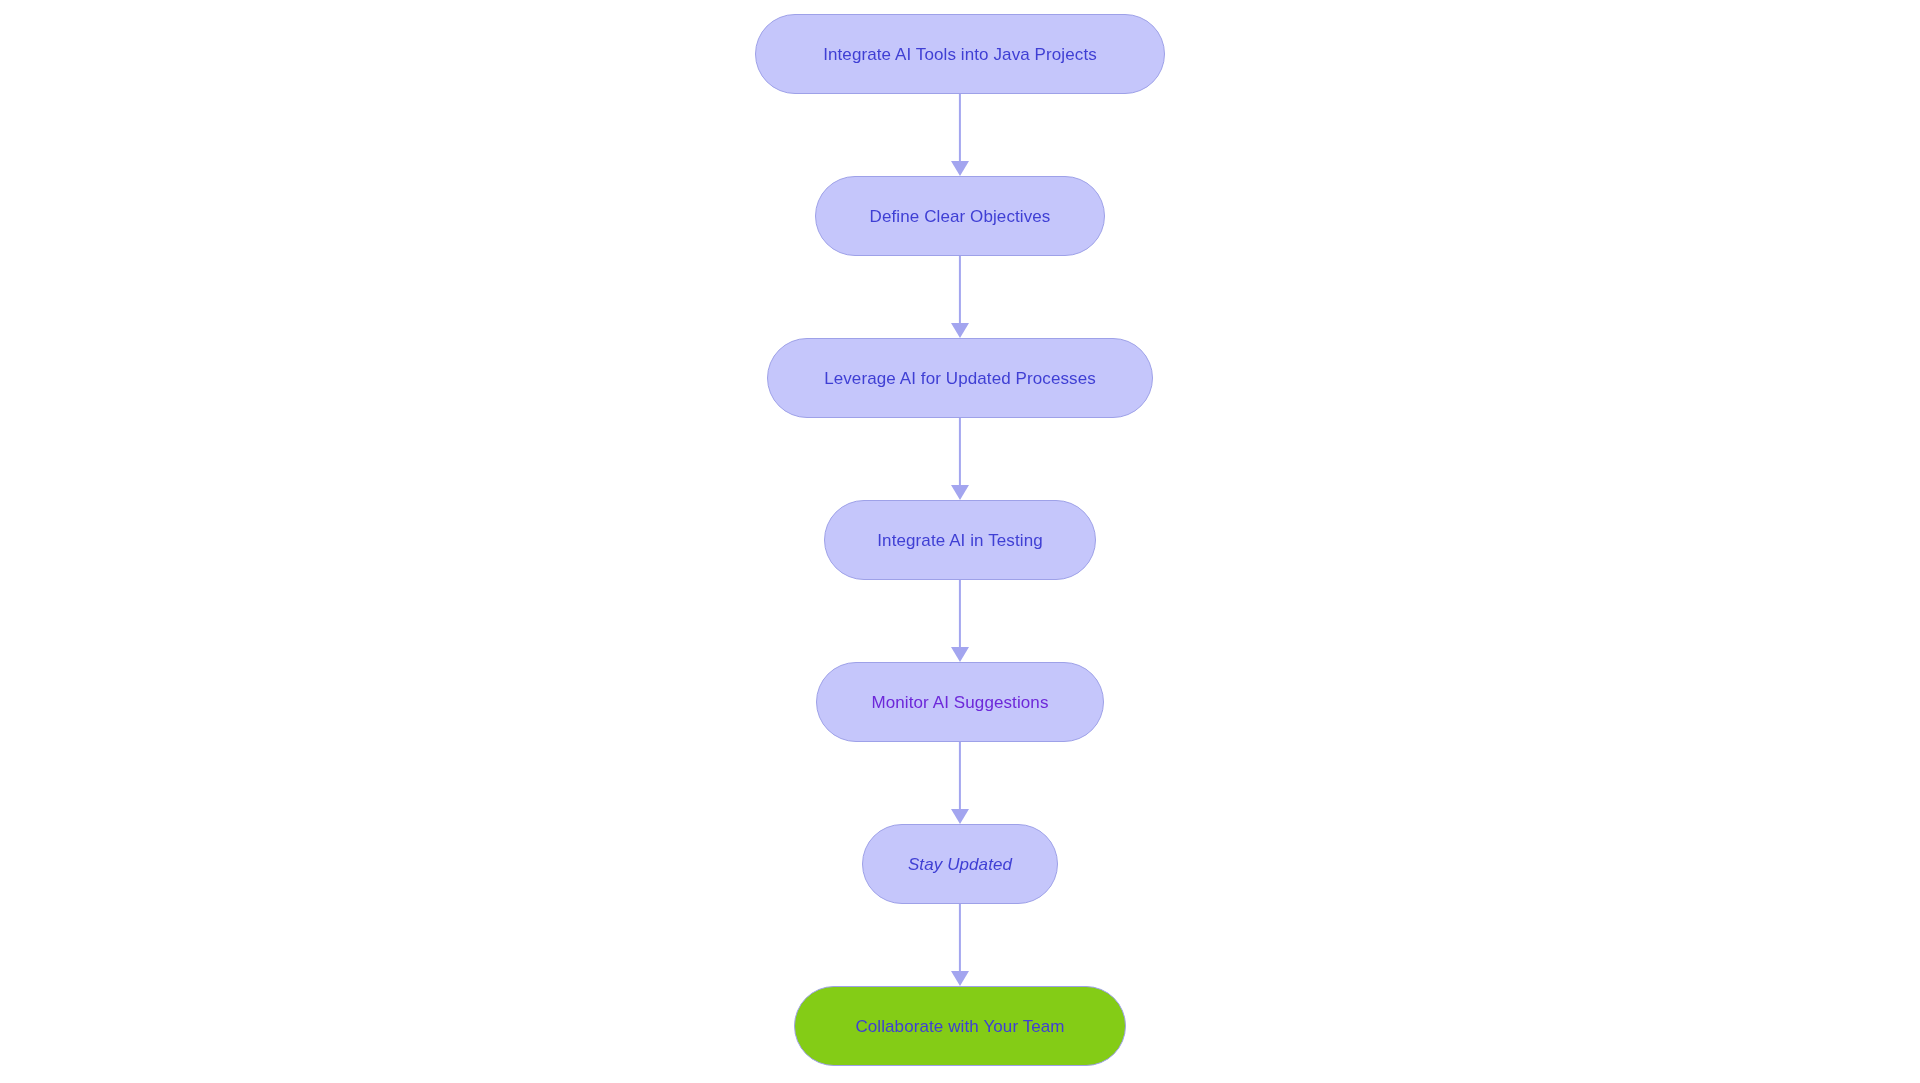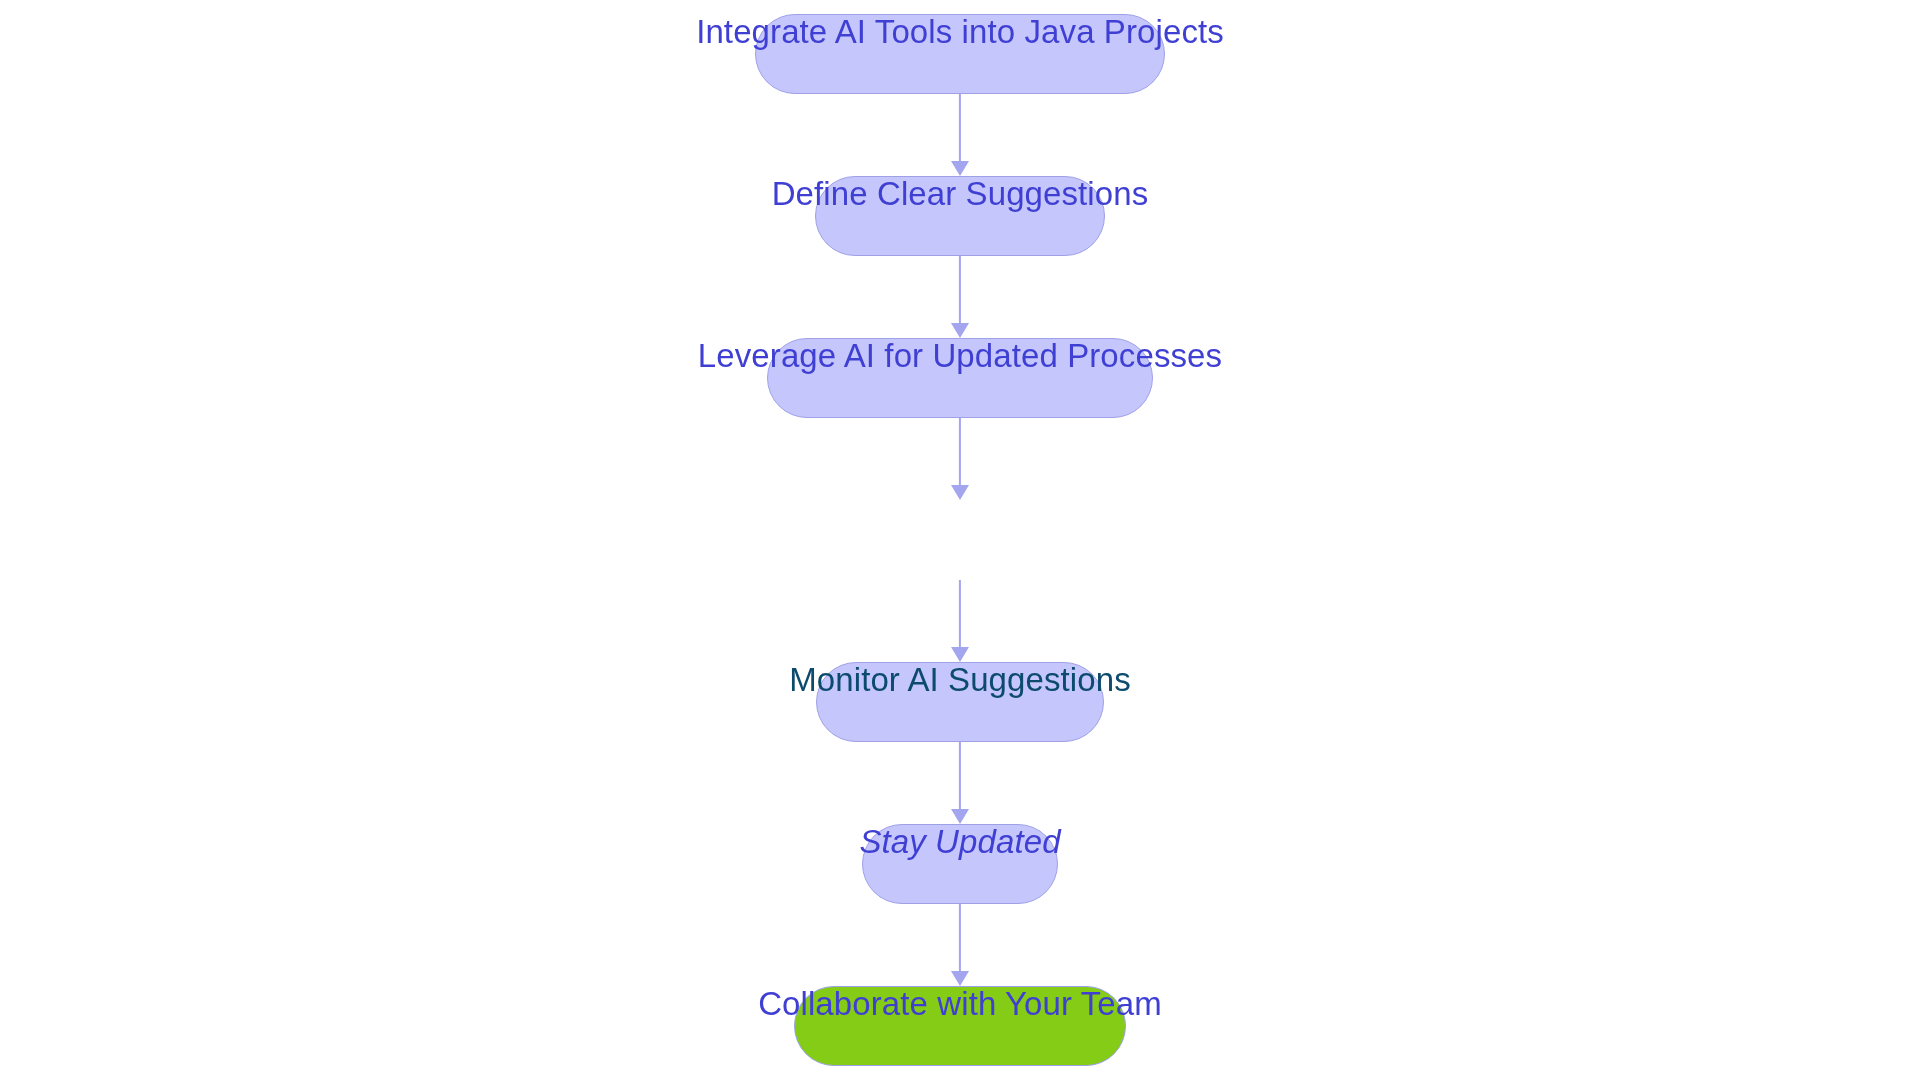--- a/index.html
+++ b/index.html
@@ -25,28 +25,28 @@
     top: 0;
     width: 1920px;
     height: 1083px;
   }
   .flow-node {
     position: absolute;
     left: 50%;
     transform: translateX(-50%);
     box-sizing: border-box;
     display: flex;
-    align-items: flex-start;
+    align-items: center;
     justify-content: center;
     background: #c5c6fb;
     border: 1.4px solid #9ea1e8;
     border-radius: 999px;
     height: 80px;
     color: #3f3fd4;
-    font-size: 33px;
+    font-size: 17px;
     font-weight: 400;
     letter-spacing: 0.1px;
     white-space: nowrap;
     line-height: 1;
   }
   .flow-node .node-label {
     display: block;
     padding: 0 4px;
   }
   .flow-connector {
@@ -103,26 +103,29 @@
     </div>
     <div class="flow-connector" style="top: 904px; height: 82px;">
       <div class="conn-line" style="height: 67px; background: rgb(163, 165, 239);"></div>
       <div class="conn-head" style="border-top-color: rgb(163, 165, 239);"></div>
     </div>
 
     <div class="flow-node" style="width: 410px; top: 14px; background: rgb(197, 198, 251); border-color: rgb(158, 161, 232); color: rgb(63, 63, 212);">
       <span class="node-label">Integrate AI Tools into Java Projects</span>
     </div>
     <div class="flow-node" style="width: 290px; top: 176px; background: rgb(197, 198, 251); border-color: rgb(158, 161, 232); color: rgb(63, 63, 212);">
-      <span class="node-label">Define Clear Suggestions</span>
+      <span class="node-label">Define Clear Objectives</span>
     </div>
     <div class="flow-node" style="width: 386px; top: 338px; background: rgb(197, 198, 251); border-color: rgb(158, 161, 232); color: rgb(63, 63, 212);">
       <span class="node-label">Leverage AI for Updated Processes</span>
     </div>
-    <div class="flow-node" style="width: 288px; top: 662px; background: rgb(197, 198, 251); border-color: rgb(158, 161, 232); color: #0c4a6e;">
+    <div class="flow-node" style="width: 272px; top: 500px; background: rgb(197, 198, 251); border-color: rgb(158, 161, 232); color: rgb(63, 63, 212);">
+      <span class="node-label">Integrate AI in Testing</span>
+    </div>
+    <div class="flow-node" style="width: 288px; top: 662px; background: rgb(197, 198, 251); border-color: rgb(158, 161, 232); color: #6d28d9;">
       <span class="node-label">Monitor AI Suggestions</span>
     </div>
     <div class="flow-node" style="width: 196px; top: 824px; background: rgb(197, 198, 251); border-color: rgb(158, 161, 232); color: rgb(63, 63, 212); font-style: italic;">
       <span class="node-label">Stay Updated</span>
     </div>
     <div class="flow-node" style="width: 332px; top: 986px; background: #84cc16; border-color: rgb(158, 161, 232); color: rgb(63, 63, 212);">
       <span class="node-label">Collaborate with Your Team</span>
     </div>
 
   </div>

